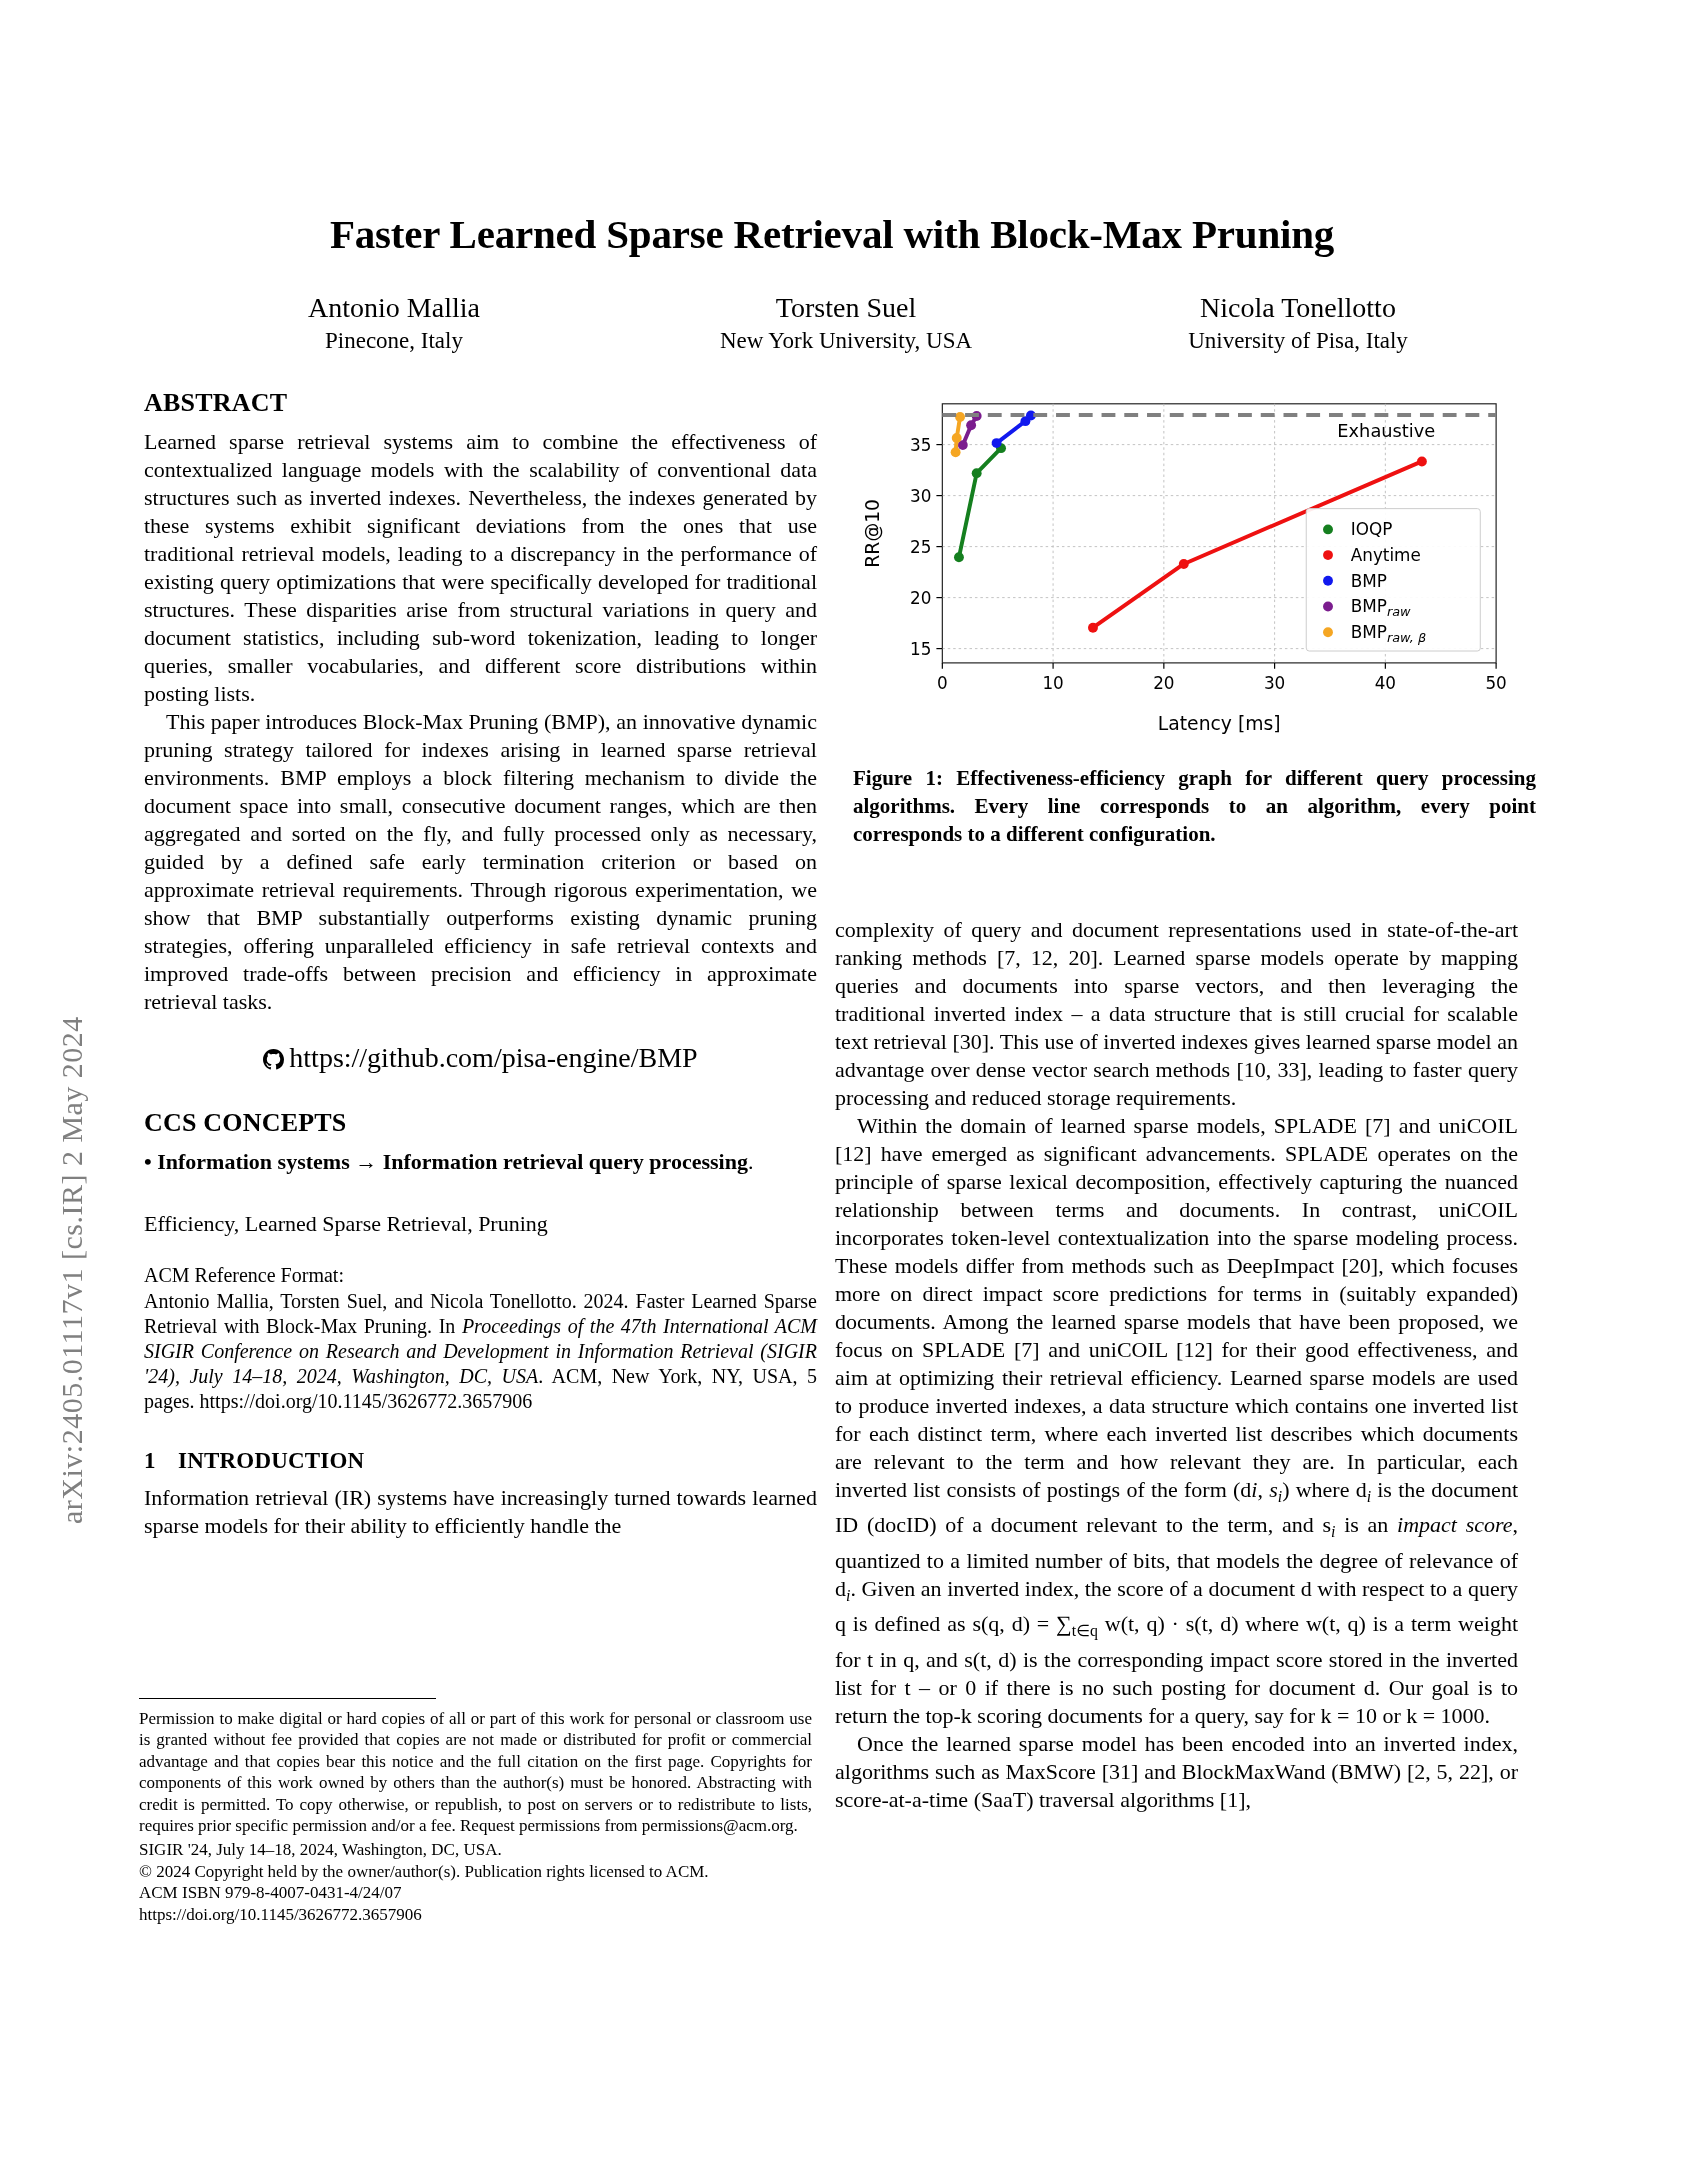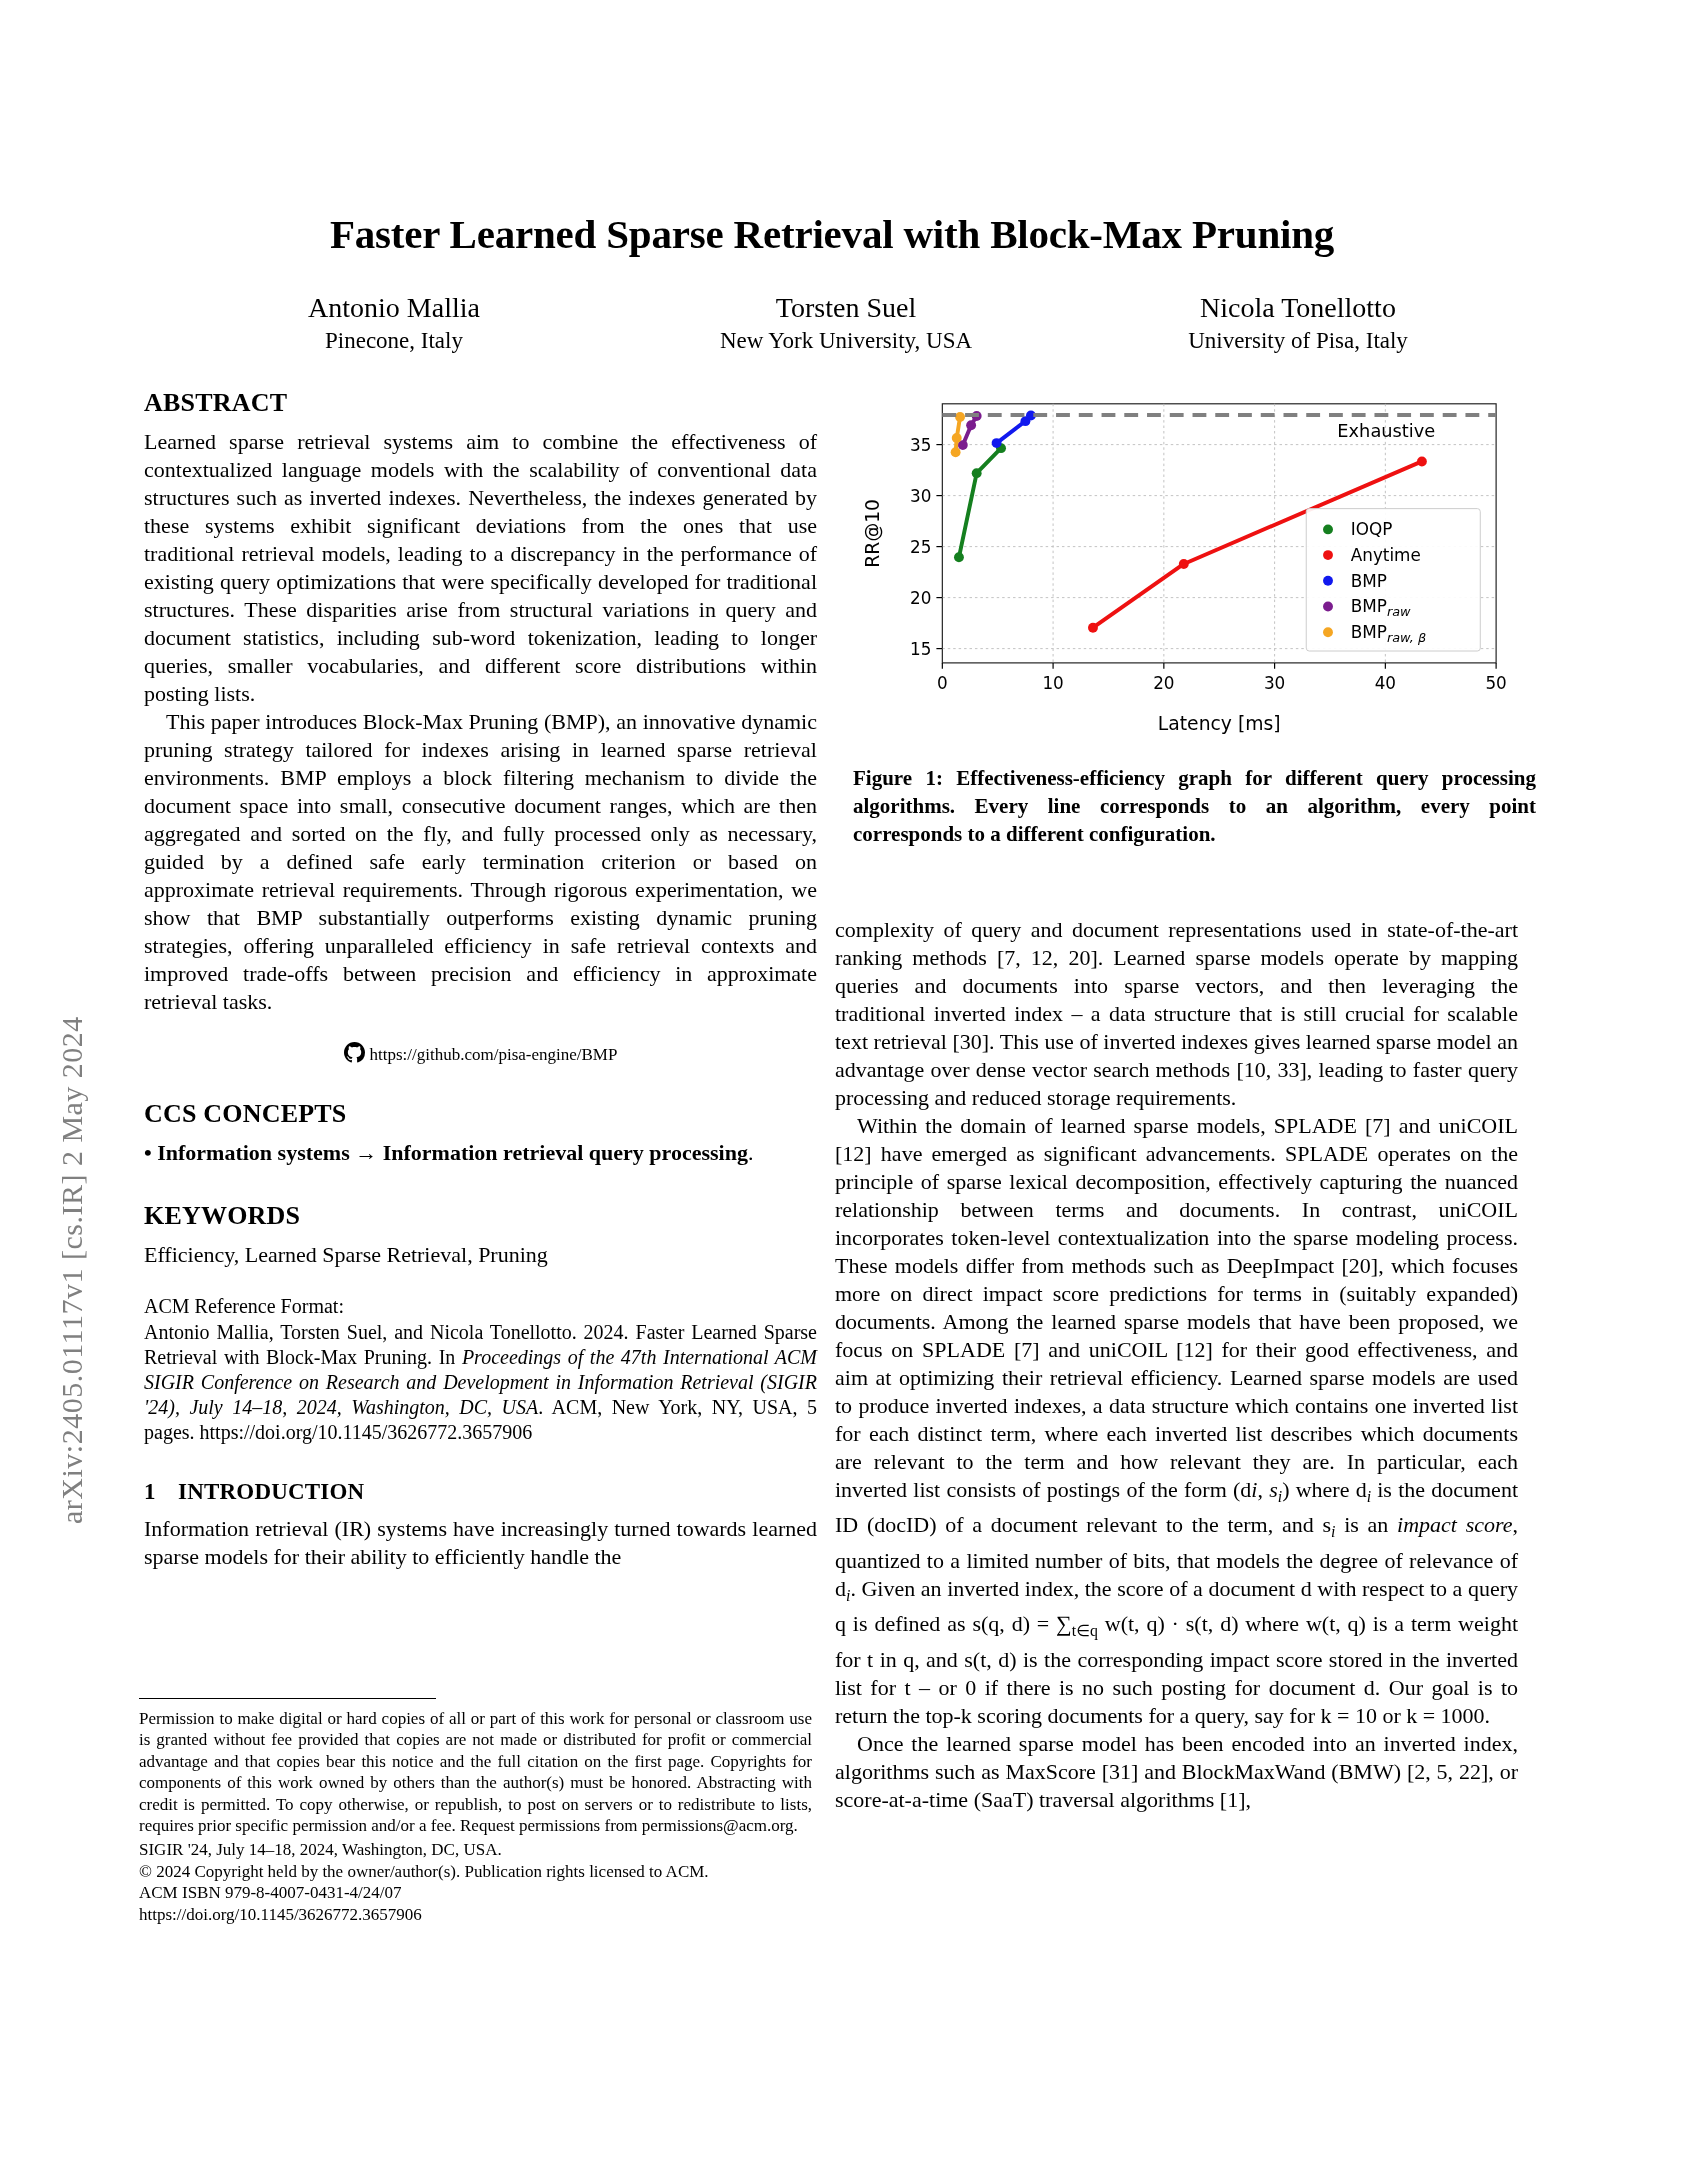--- a/index.html
+++ b/index.html
@@ -83,21 +83,21 @@
     hyphens: auto;
   }
   p.body + p.body { text-indent: 22px; }
   .gap-m { height: 26px; }
   .gap-l { height: 34px; }
 
   
   #github-line {
     margin-top: 26px;
     text-align: center;
-    font-size: 17px;
+    font-size: 28px;
   }
   #github-line svg { vertical-align: -3px; margin-right: 5px; }
 
   .ccs-text { font-weight: bold; font-size: 22px; line-height: 28px; margin:0; text-align: justify; }
   .ccs-text .tail { font-weight: normal; }
 
   .kw-text { font-size: 22px; line-height: 28px; margin: 0; }
 
   .ref-head { font-weight: normal; font-size: 20px; margin: 0 0 2px 0; }
   .ref-body { font-size: 20px; line-height: 25px; margin: 0; text-align: justify; }
@@ -180,21 +180,20 @@
       <svg width="21" height="21" viewBox="0 0 16 16">
           <path fill="#000" d="M8 0C3.58 0 0 3.58 0 8c0 3.54 2.29 6.53 5.47 7.59.4.07.55-.17.55-.38 0-.19-.01-.82-.01-1.49-2.01.37-2.53-.49-2.69-.94-.09-.23-.48-.94-.82-1.13-.28-.15-.68-.52-.01-.53.63-.01 1.08.58 1.23.82.72 1.21 1.87.87 2.33.66.07-.52.28-.87.51-1.07-1.78-.2-3.64-.89-3.64-3.95 0-.87.31-1.59.82-2.15-.08-.2-.36-1.02.08-2.12 0 0 .67-.21 2.2.82.64-.18 1.32-.27 2-.27s1.36.09 2 .27c1.53-1.04 2.2-.82 2.2-.82.44 1.1.16 1.92.08 2.12.51.56.82 1.27.82 2.15 0 3.07-1.87 3.75-3.65 3.95.29.25.54.73.54 1.48 0 1.07-.01 1.93-.01 2.2 0 .21.15.46.55.38A8.01 8.01 0 0 0 16 8c0-4.42-3.58-8-8-8z"></path>
         </svg><span>https://github.com/pisa-engine/BMP</span>
     </div>
 
     <div class="gap-l"></div>
     <h2 class="sec">CCS CONCEPTS</h2>
     <p class="ccs-text"><span>• Information systems → Information retrieval query processing</span><span class="tail">.</span></p>
 
     <div class="gap-l"></div>
-    <h2 class="sec">KEYWORDS</h2>
     <p class="kw-text">Efficiency, Learned Sparse Retrieval, Pruning</p>
 
     <div class="gap-m"></div>
     <p class="ref-head">ACM Reference Format:</p>
     <p class="ref-body"><span>Antonio Mallia, Torsten Suel, and Nicola Tonellotto. 2024. Faster Learned Sparse Retrieval with Block-Max Pruning. In </span><i>Proceedings of the 47th International ACM SIGIR Conference on Research and Development in Information Retrieval (SIGIR '24), July 14–18, 2024, Washington, DC, USA</i><span>. ACM, New York, NY, USA, 5 pages. https://doi.org/10.1145/3626772.3657906</span></p>
 
     <div class="gap-l"></div>
     <h2 class="sec num"><span class="num-sp">1</span><span>INTRODUCTION</span></h2>
     <p class="body">Information retrieval (IR) systems have increasingly turned towards learned sparse models for their ability to efficiently handle the</p>
   </div>

